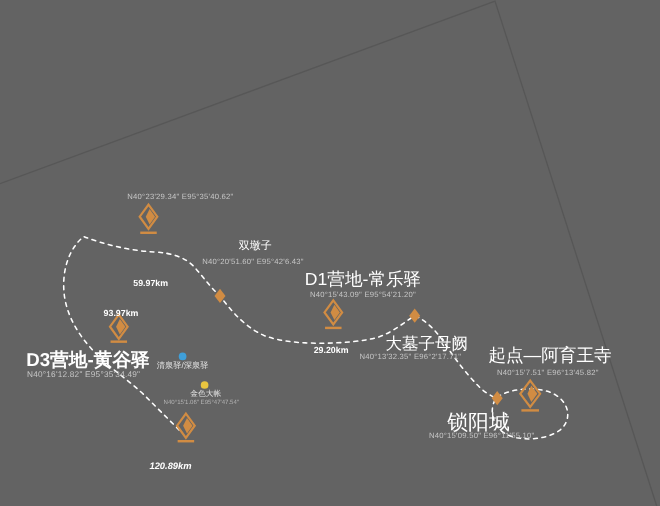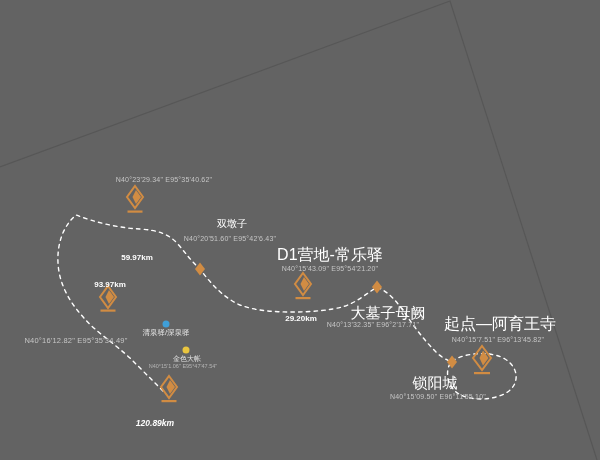--- a/index.html
+++ b/index.html
@@ -92,24 +92,25 @@
   <div class="lbl" style="left:330px;top:246px;font-size:16px;">D1营地-常乐驿</div>
   <div class="lbl coords" style="left:330px;top:265px;">N40°15'43.09" E95°54'21.20"</div>
   <div class="lbl km" style="left:301px;top:314px;">29.20km</div>
 
   <div class="lbl" style="left:388px;top:304px;font-size:15px;">大墓子母阙</div>
   <div class="lbl coords" style="left:373px;top:321px;">N40°13'32.35" E96°2'17.71"</div>
 
   <div class="lbl" style="left:500px;top:315px;font-size:16px;">起点—阿育王寺</div>
   <div class="lbl coords" style="left:498px;top:336px;">N40°15'7.51" E96°13'45.82"</div>
 
-  <div class="lbl" style="left:435px;top:374px;font-size:15px;">锁阳城</div>
+  <div class="lbl" style="left:435px;top:374px;font-size:19px;">锁阳城</div>
   <div class="lbl coords" style="left:438px;top:393px;">N40°15'09.50" E96°11'55.10"</div>
 
   <div class="lbl km" style="left:110px;top:280px;">93.97km</div>
+  <div class="lbl" style="left:80px;top:318px;font-size:17px;font-weight:bold;">D3营地-黄谷驿</div>
   <div class="lbl coords" style="left:76px;top:337px;font-size:7.5px;">N40°16'12.82" E95°35'34.49"</div>
 
   <div class="lbl km" style="left:155px;top:419px;font-size:8.5px;font-style:italic;">120.89km</div>
 
   <div class="lbl poi" style="left:166px;top:329px;">清泉驿/深泉驿</div>
   <div class="lbl poi" style="left:187px;top:355px;font-size:7px;">金色大帐</div>
   <div class="lbl poi-coords" style="left:183px;top:363px;">N40°15'1.06" E95°47'47.54"</div>
 
 </div>
 

